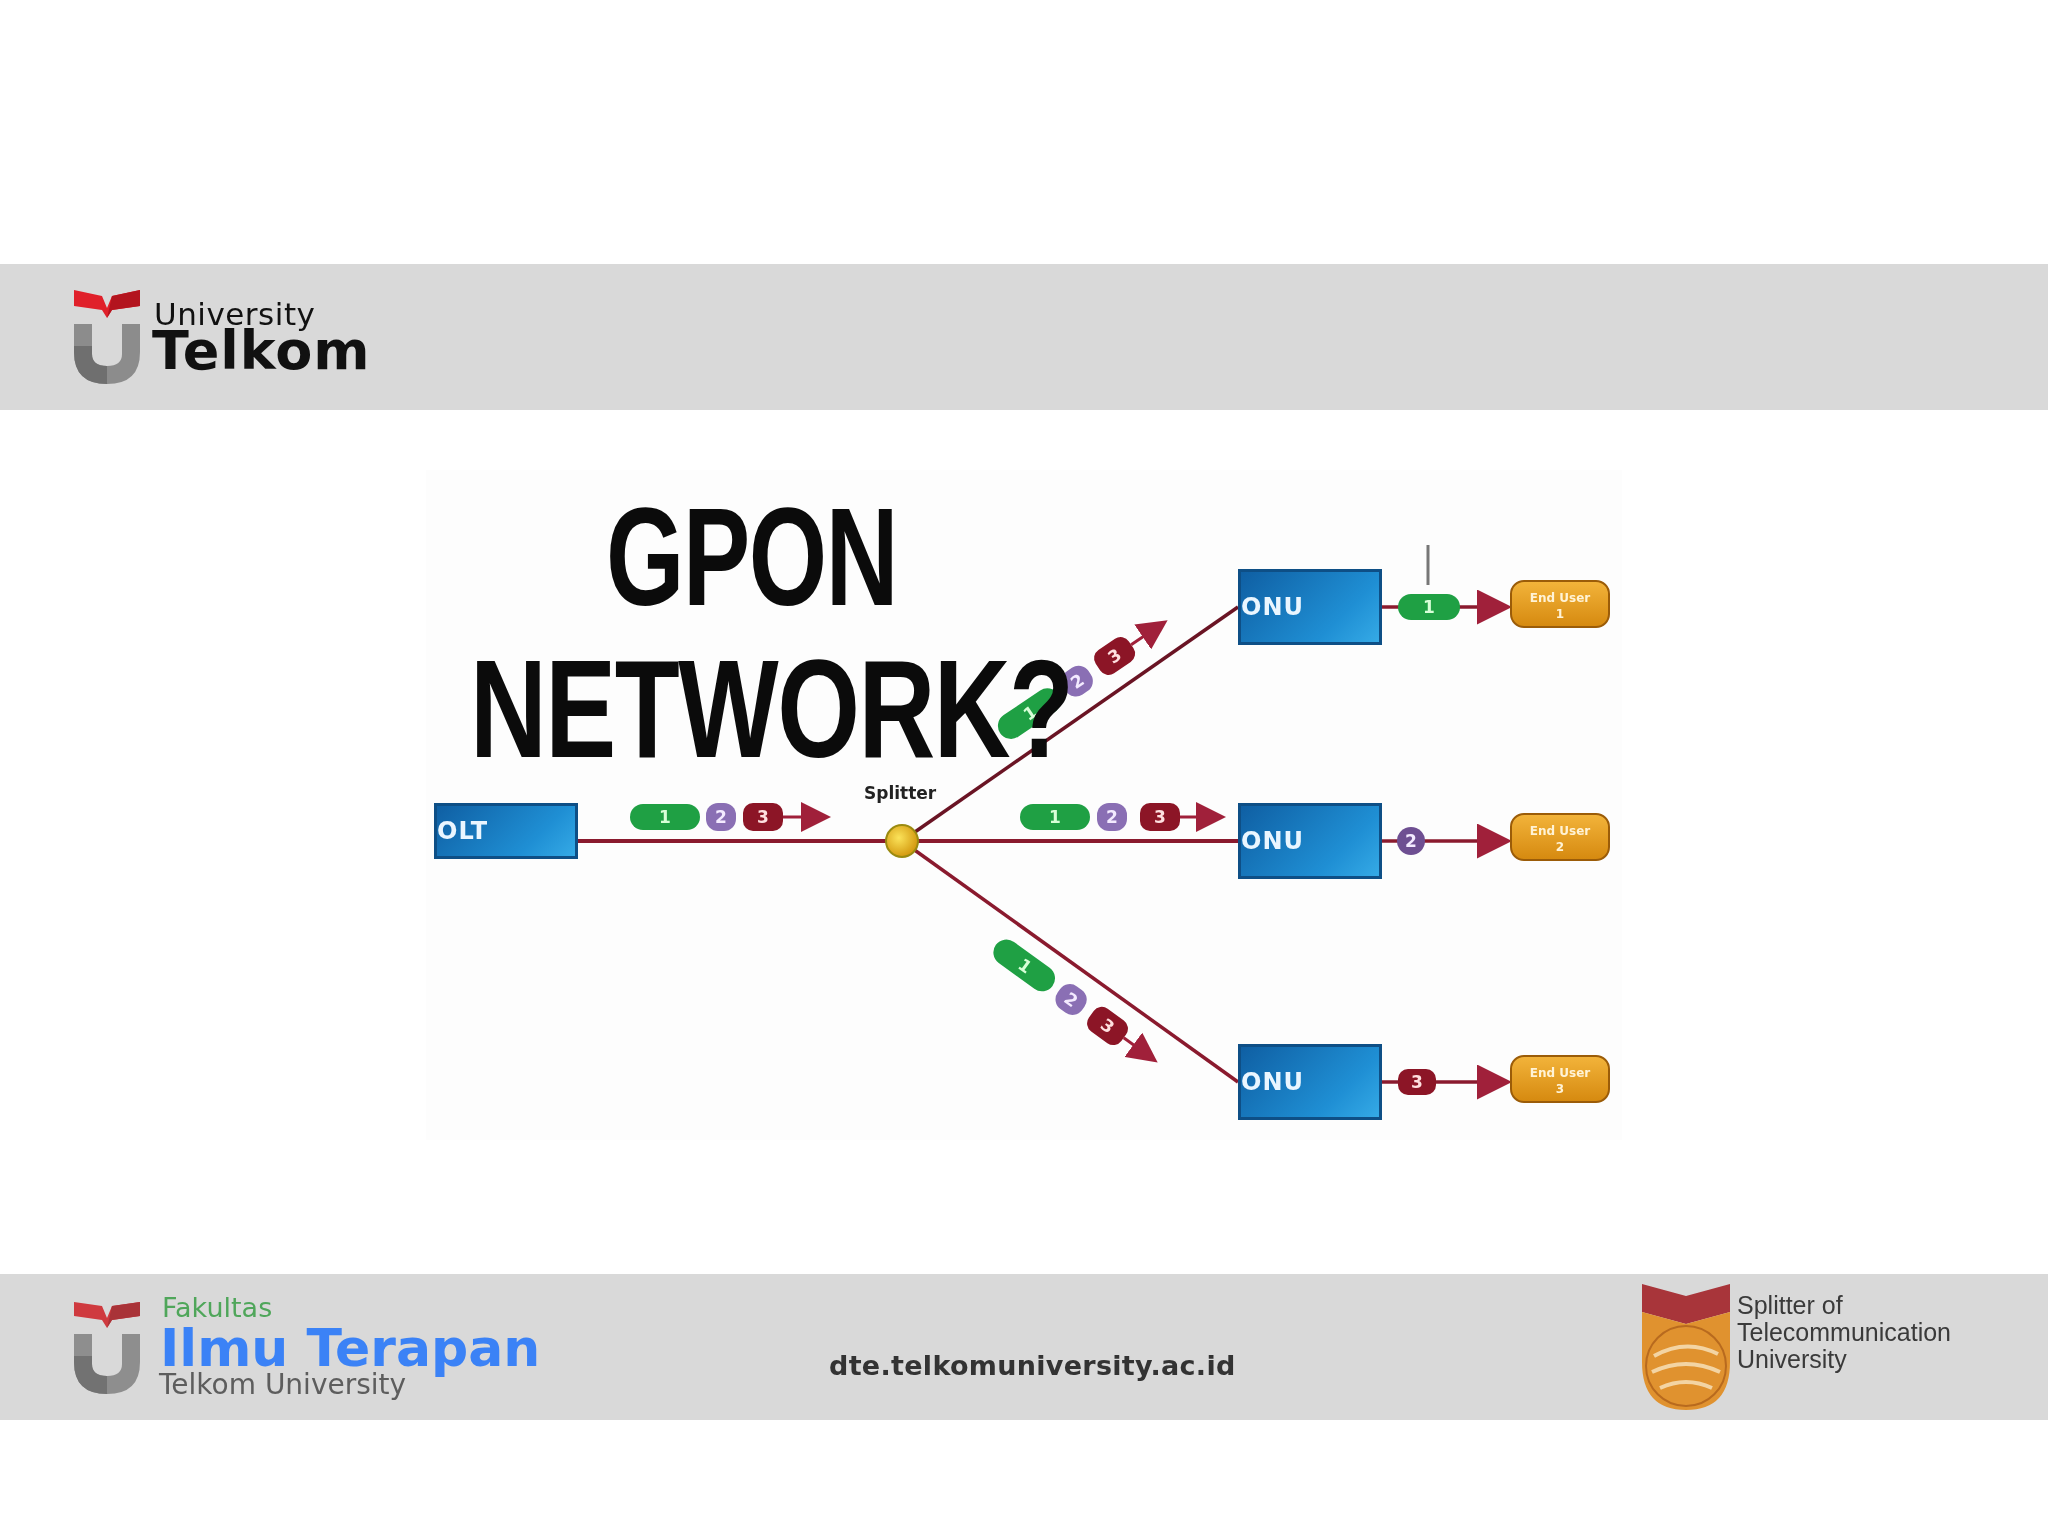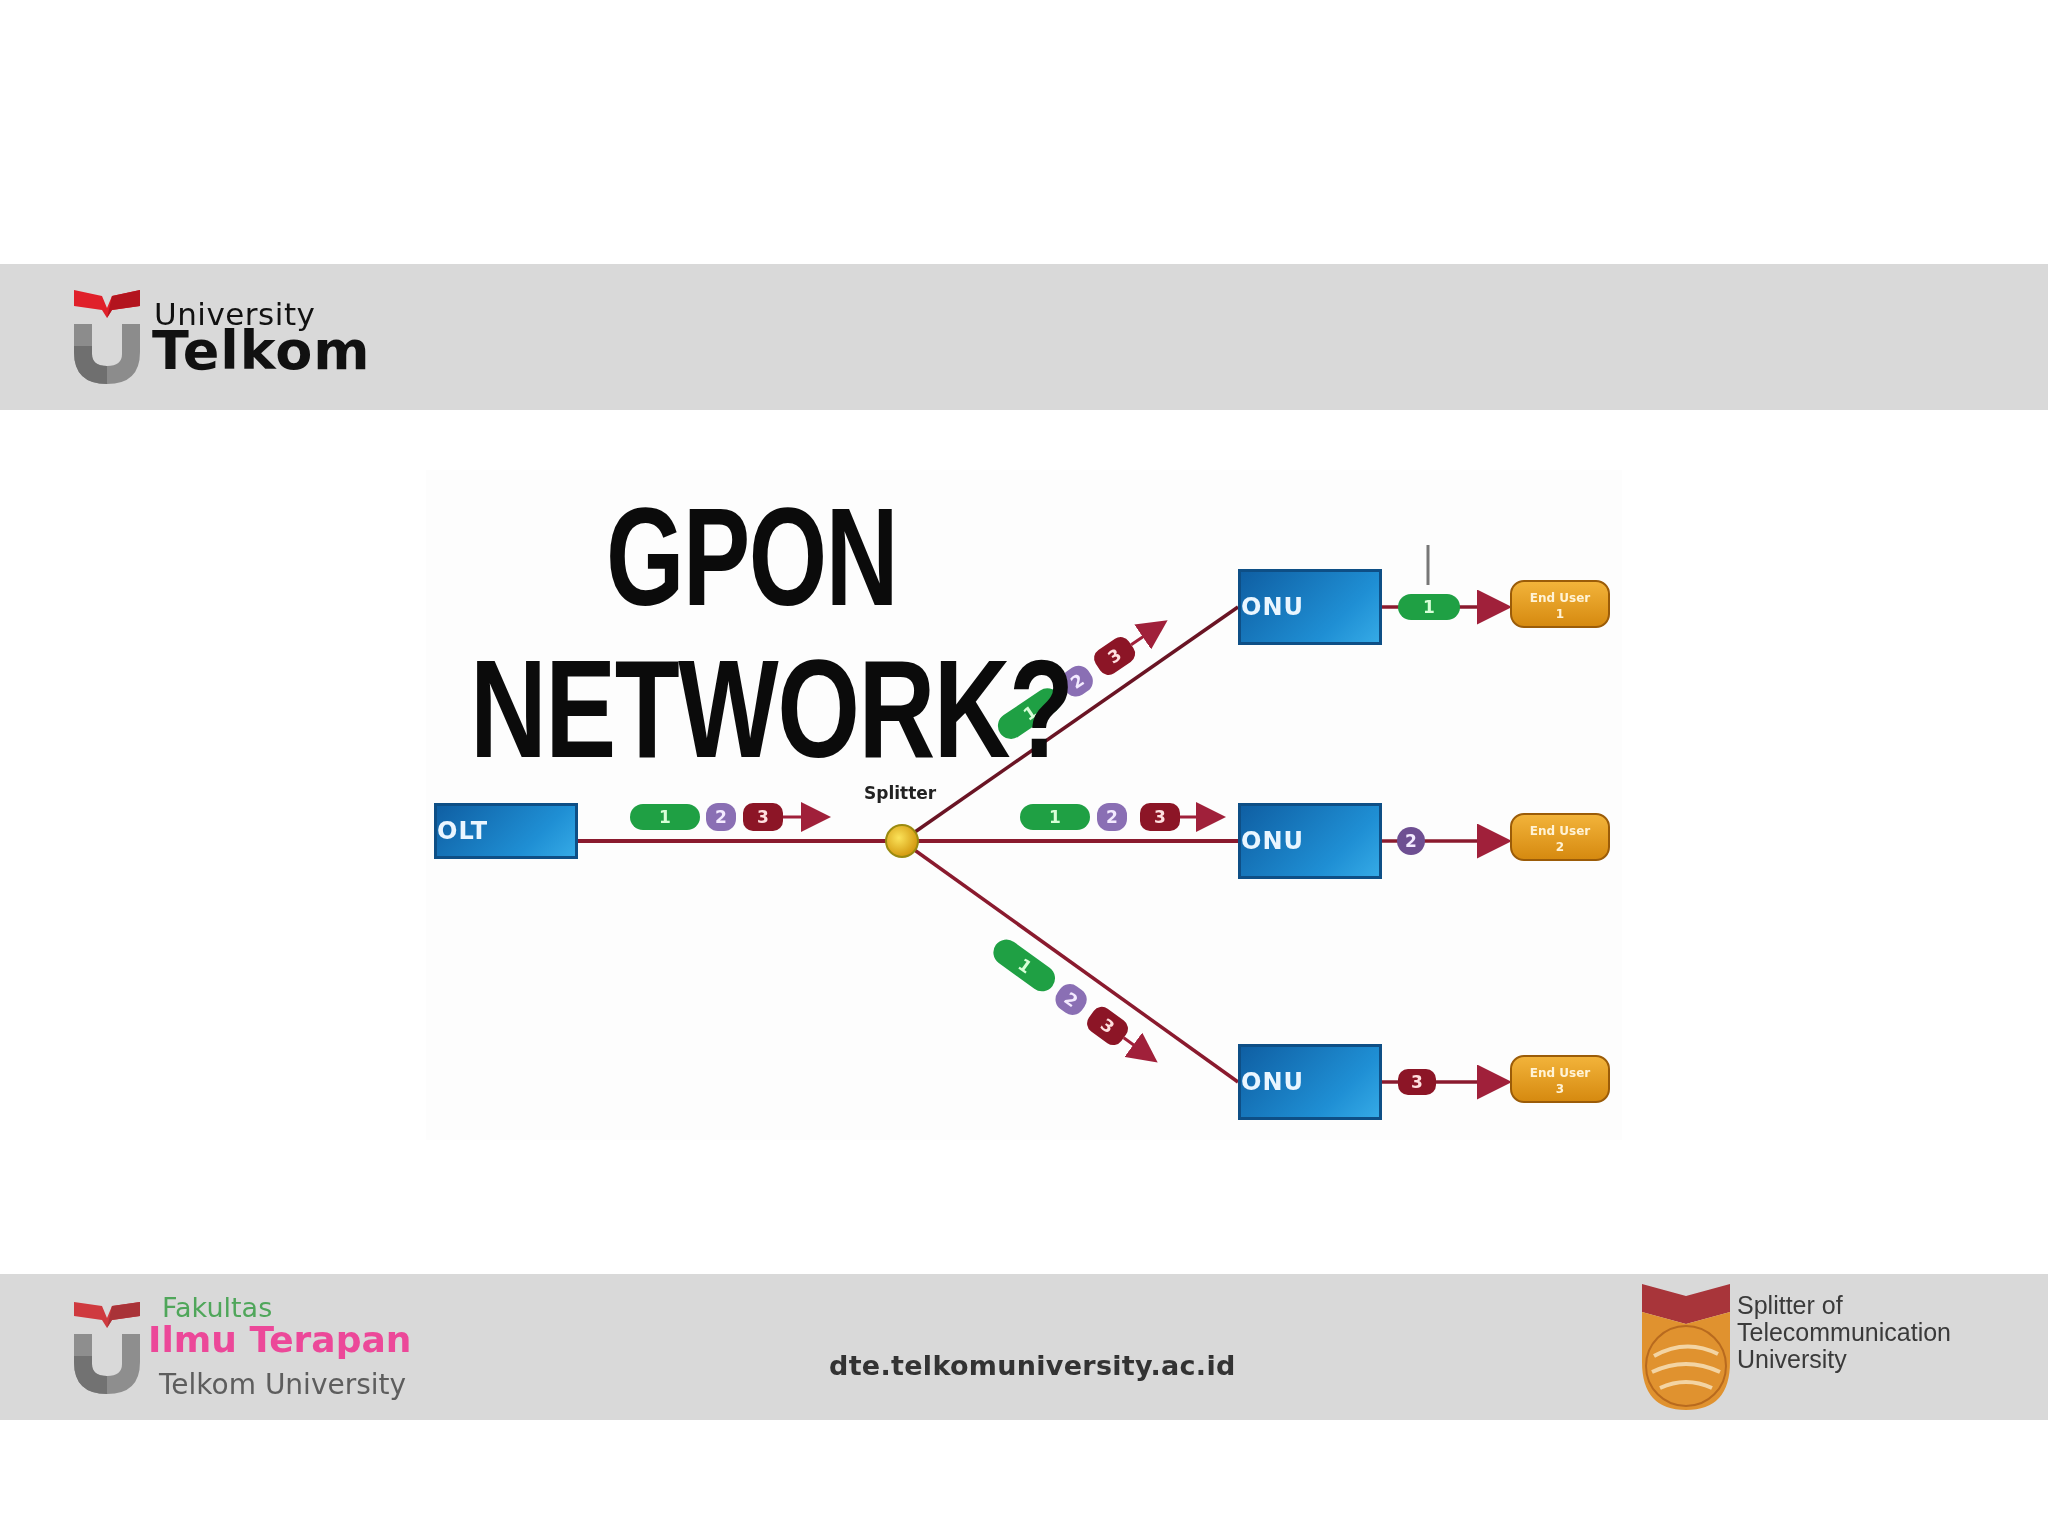--- a/index.html
+++ b/index.html
@@ -12,21 +12,21 @@
     #footer-band { top: 1274px; height: 146px; }
 
     
     .umark { position: absolute; }
     .logo-text { position: absolute; font-family: "DejaVu Sans", sans-serif; }
 
     #tu-line1 { left: 154px; top: 296px; font-size: 31px; color: #111; letter-spacing: 0.5px; }
     #tu-line2 { left: 152px; top: 324px; font-size: 54px; font-weight: bold; color: #111; letter-spacing: 1px; line-height: 1; }
 
     #fit-line1 { left: 162px; top: 1292px; font-size: 27px; color: #4fa65a; }
-    #fit-line2 { left: 148px; top: 1322px; font-size: 36px; font-weight: bold; color: #ec4899; line-height: 1; }
+    #fit-line2 { left: 160px; top: 1322px; font-size: 52px; font-weight: bold; color: #3b82f6; line-height: 1; }
     #fit-line3 { left: 159px; top: 1368px; font-size: 28px; color: #5d5d5d; }
 
     #site-url { position: absolute; left: 829px; top: 1350px; font-size: 27px; font-weight: bold; color: #333333; letter-spacing: 0.3px; }
 
     #dte-text { position: absolute; left: 1737px; top: 1292px; font-family: "Liberation Sans", sans-serif; font-size: 25px; color: #3a3a3a; line-height: 27px; }
 
     
     #diagram-frame { position: absolute; left: 426px; top: 470px; width: 1196px; height: 670px; background: #fdfdfd; }
     #diagram-svg { position: absolute; left: 0; top: 0; }
     .title-line { position: absolute; font-family: "Liberation Sans", sans-serif; font-weight: bold; color: #0b0b0b; transform-origin: left top; letter-spacing: -2px; }

